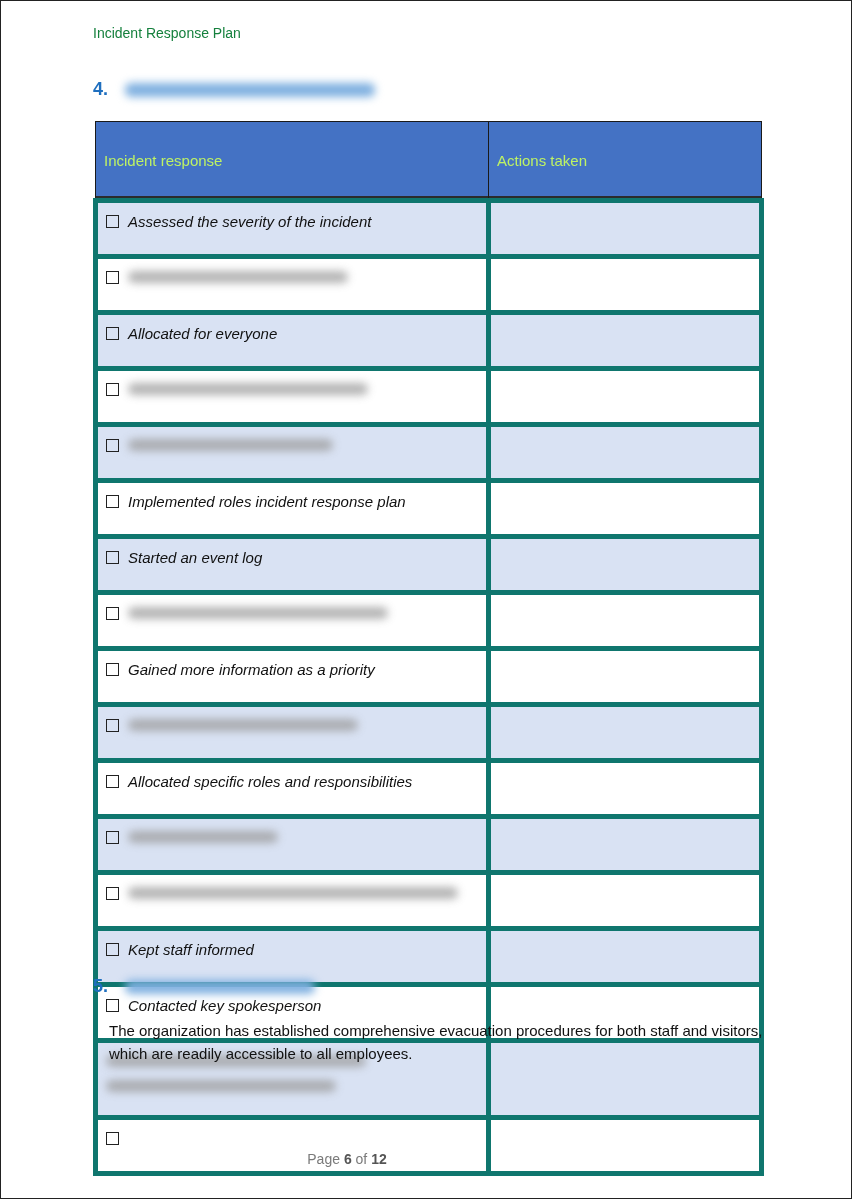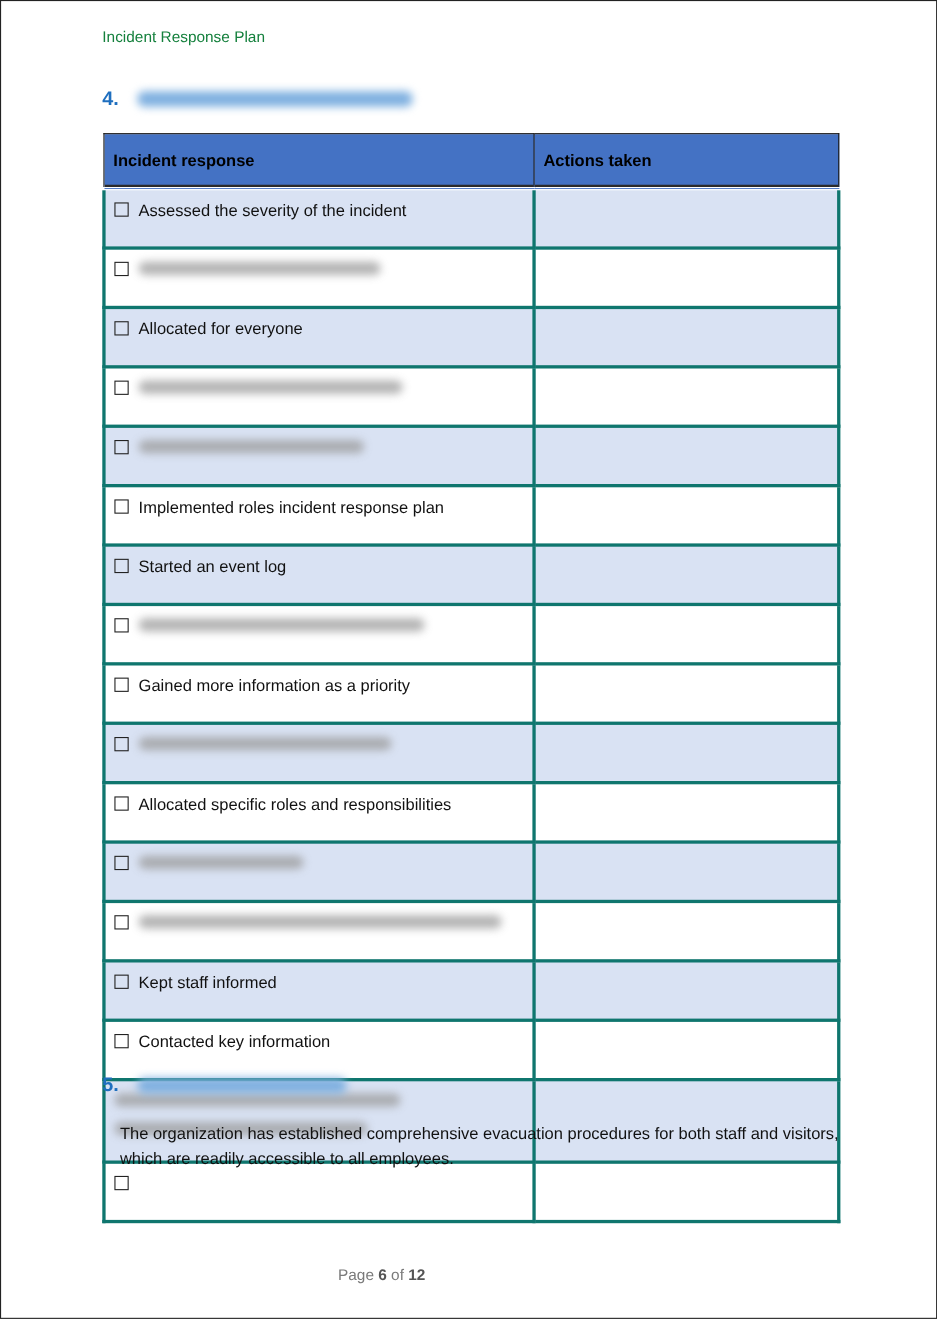--- a/index.html
+++ b/index.html
@@ -5,22 +5,22 @@
   html, body { margin: 0; padding: 0; background: #ffffff; }
   body { width: 852px; height: 1199px; position: relative; overflow: hidden; font-family: "Liberation Sans", sans-serif; }
   .page { position: absolute; left: 0; top: 0; width: 850px; height: 1197px; border: 1px solid #222; background: #fff; }
   .running-header { position: absolute; left: 92px; top: 24px; font-size: 14px; color: #15803d; }
   .section-heading { position: absolute; left: 92px; font-size: 18px; font-weight: bold; color: #1f6fbf; display: flex; align-items: center; }
   .section-heading .num { width: 32px; }
   .blurred { display: inline-block; height: 12px; border-radius: 6px; filter: blur(4px); }
   .blur-heading { background: #7fb0e0; height: 14px; }
   .blur-text { background: #9a9a9a; opacity: 0.75; }
   table.checklist { position: absolute; left: 92px; top: 120px; width: 671px; border-collapse: collapse; font-size: 15px; color: #111; }
-  table.checklist th { background: #4472c4; color: #000000; text-align: left; font-weight: bold; height: 46px; padding: 1px 8px; border: 1px solid #1a1a1a; border-bottom: 3px double #ffffff; box-shadow: inset 0 -2px 0 #2b2b2b; }
-  table.checklist td { border: 3px solid #0f766e; padding: 0 8px; height: 41px; vertical-align: top; }
+  table.checklist th { background: #4472c4; color: #bef264; text-align: left; font-weight: normal; height: 46px; padding: 15px 8px; border: 1px solid #1a1a1a; border-bottom: 3px double #ffffff; box-shadow: inset 0 -2px 0 #2b2b2b; }
+  table.checklist td { border: 5px solid #0f766e; padding: 0 8px; height: 41px; vertical-align: top; font-style: italic; }
   table.checklist td.resp { width: 372px; padding-top: 10px; }
   table.checklist tr.shaded td { background: #d9e2f3; }
   table.checklist tr.tall td { height: 62px; }
   .cb { display: inline-block; width: 11px; height: 11px; border: 1px solid #222; margin-right: 9px; vertical-align: -1px; background: transparent; }
   .body-text { position: absolute; left: 108px; top: 1018px; width: 672px; font-size: 15px; line-height: 23px; color: #111; }
   .footer { position: absolute; left: 0; width: 692px; top: 1150px; text-align: center; font-size: 14px; color: #7a7a7a; }
   .footer b { color: #555; }
 </style>
 </head>
 <body>
@@ -92,21 +92,21 @@
         </tr>
         <tr>
           <td class="resp"><span class="cb"></span><span class="blurred blur-text" style="width: 330px;"></span></td>
           <td></td>
         </tr>
         <tr class="shaded">
           <td class="resp"><span class="cb"></span><span>Kept staff informed</span></td>
           <td></td>
         </tr>
         <tr>
-          <td class="resp"><span class="cb"></span><span>Contacted key information</span></td>
+          <td class="resp"><span class="cb"></span><span>Contacted key spokesperson</span></td>
           <td></td>
         </tr>
         <tr class="shaded tall">
           <td class="resp"><span class="blurred blur-text" style="width: 260px;"></span><br><span class="blurred blur-text" style="width: 230px; margin-top: 10px;"></span></td>
           <td></td>
         </tr>
         <tr>
           <td class="resp"><span class="cb"></span></td>
           <td></td>
         </tr>

